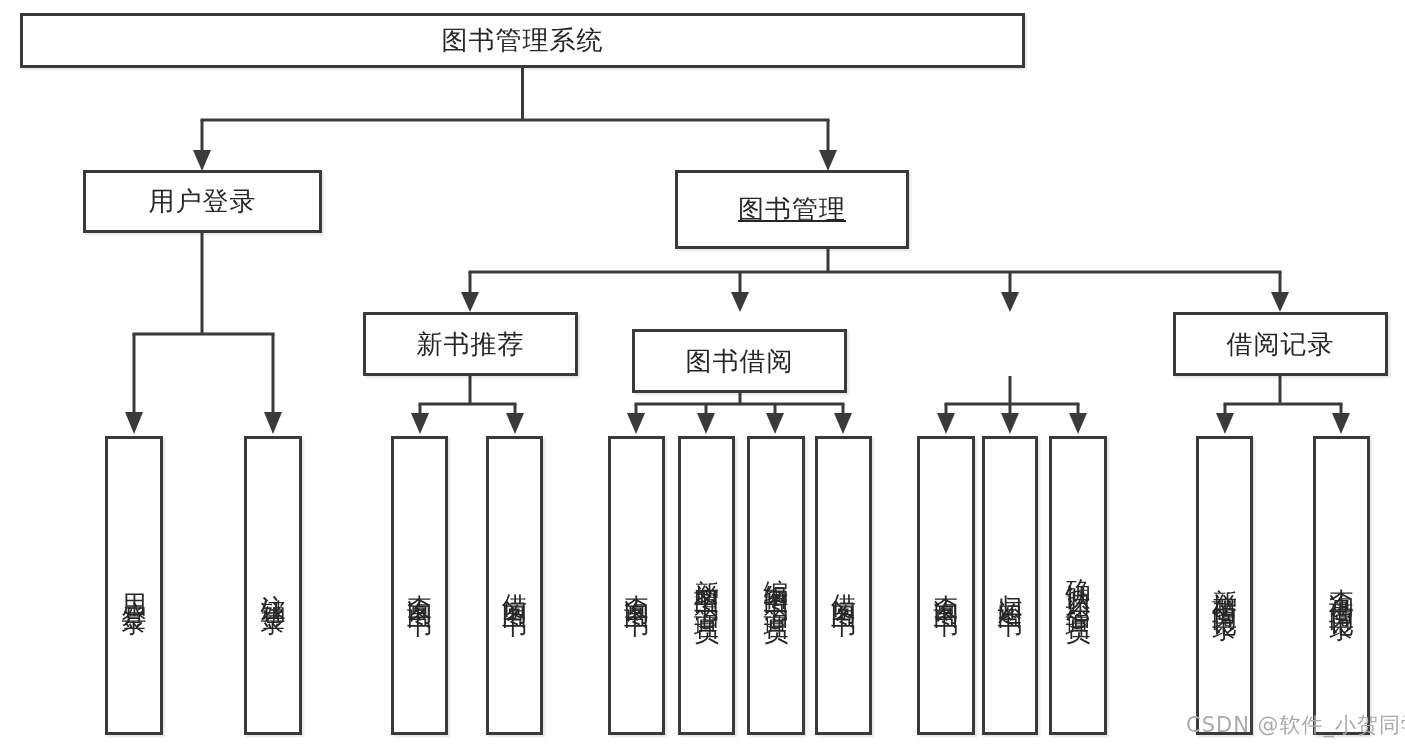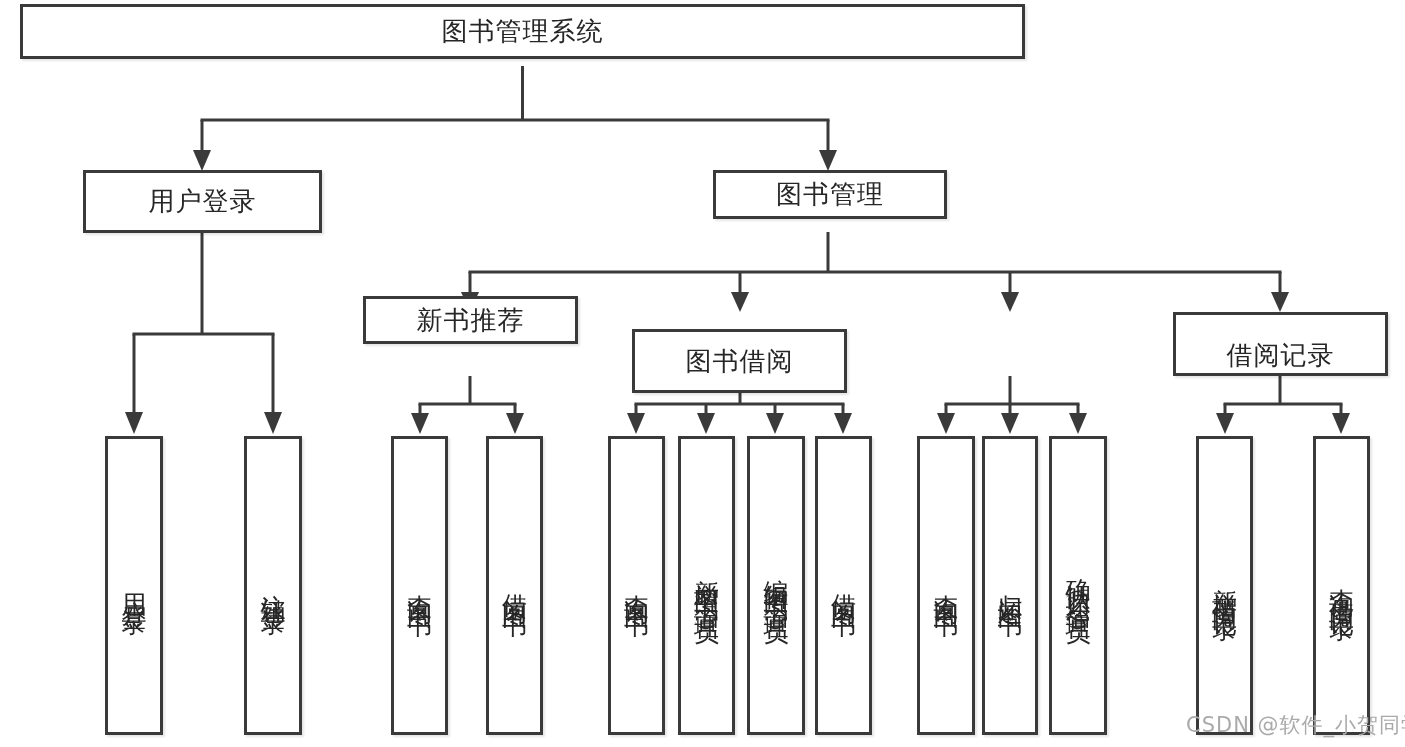--- a/index.html
+++ b/index.html
@@ -120,38 +120,38 @@
     <g>
       <path d="M1280 376 V404"></path>
       <path d="M1223.5 404 H1342.5"></path>
       <path d="M1225 404 V416"></path>
       <polygon points="1216,413 1234,413 1225,434"></polygon>
       <path d="M1341 404 V416"></path>
       <polygon points="1332,413 1350,413 1341,434"></polygon>
     </g>
   </svg>
 
-  <div class="node hnode" style="left:20px;top:4px;width:1005px;height:55px;">
+  <div class="node hnode" style="left:20px;top:13px;width:1005px;height:55px;">
     <span>图书管理系统</span>
   </div>
 
   <div class="node hnode" style="left:83px;top:170px;width:239px;height:63px;">
     <span>用户登录</span>
   </div>
-  <div class="node hnode" style="left:713px;top:170px;width:234px;height:49px;">
+  <div class="node hnode" style="left:675px;top:170px;width:234px;height:79px;text-decoration:underline;">
     <span>图书管理</span>
   </div>
 
-  <div class="node hnode" style="left:363px;top:296px;width:215px;height:48px;">
+  <div class="node hnode" style="left:363px;top:312px;width:215px;height:64px;">
     <span>新书推荐</span>
   </div>
   <div class="node hnode" style="left:632px;top:329px;width:215px;height:64px;">
     <span>图书借阅</span>
   </div>
-  <div class="node hnode" style="left:1173px;top:312px;width:215px;height:64px;align-items:flex-end;">
+  <div class="node hnode" style="left:1173px;top:312px;width:215px;height:64px;">
     <span>借阅记录</span>
   </div>
 
   <div class="node vnode" style="left:105px;top:436px;width:58px;height:299px;">
     <span class="vtext">用户登录</span>
   </div>
   <div class="node vnode" style="left:244px;top:436px;width:58px;height:299px;">
     <span class="vtext">注销登录</span>
   </div>
 

